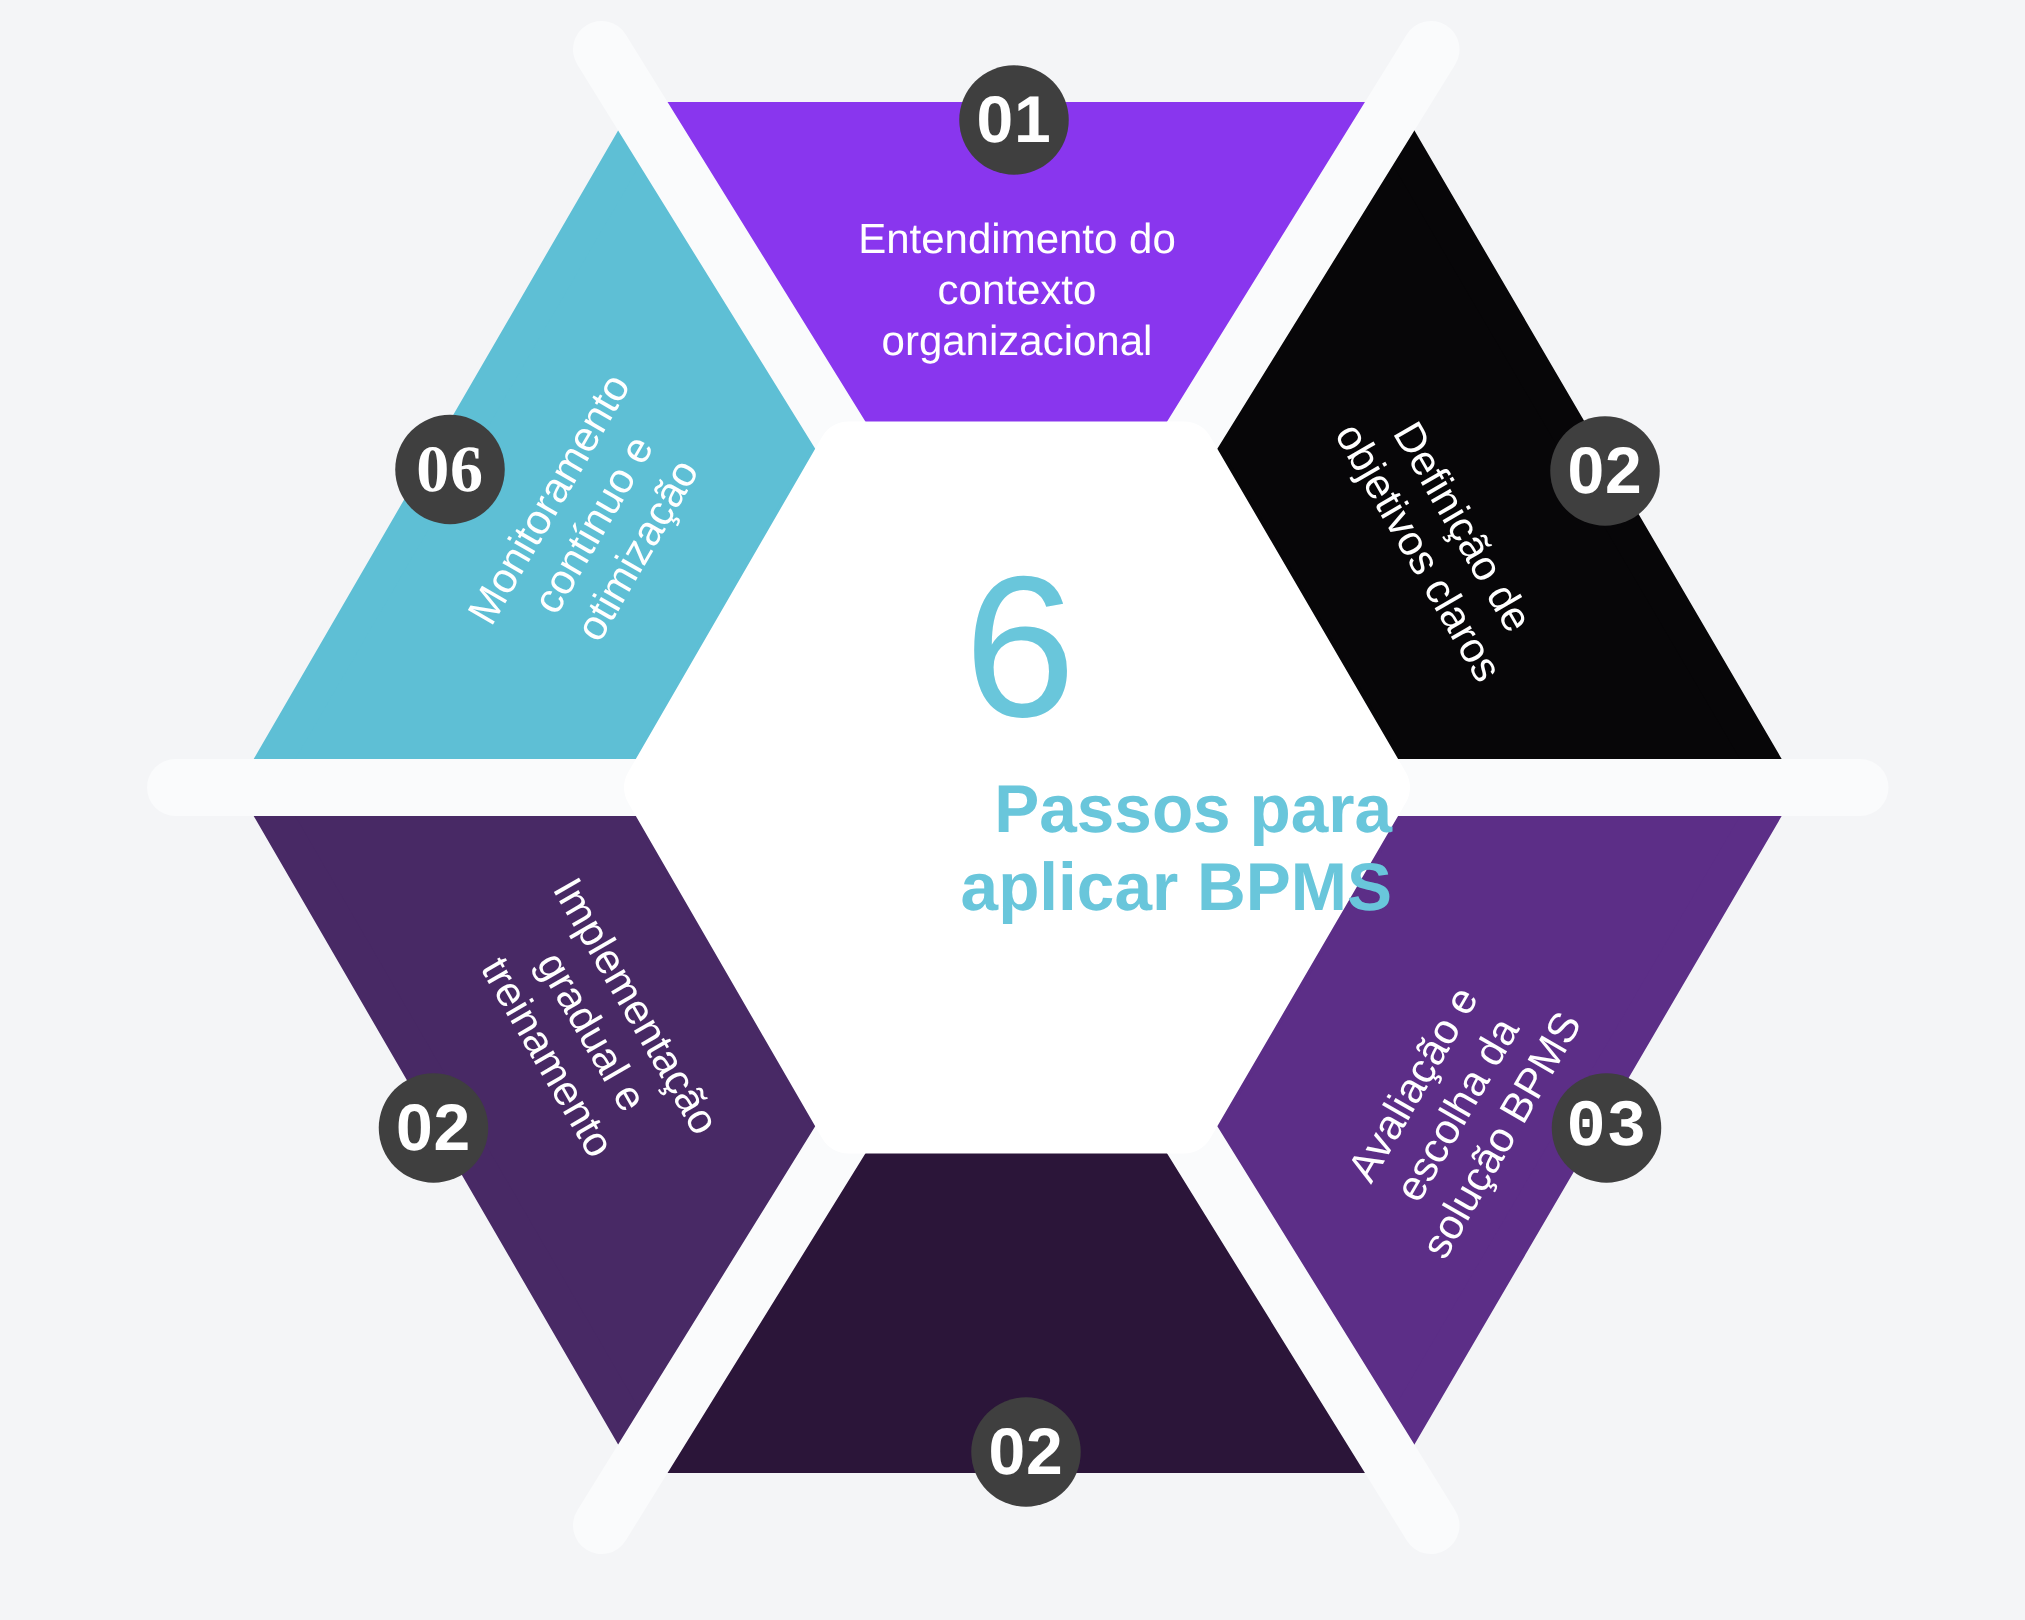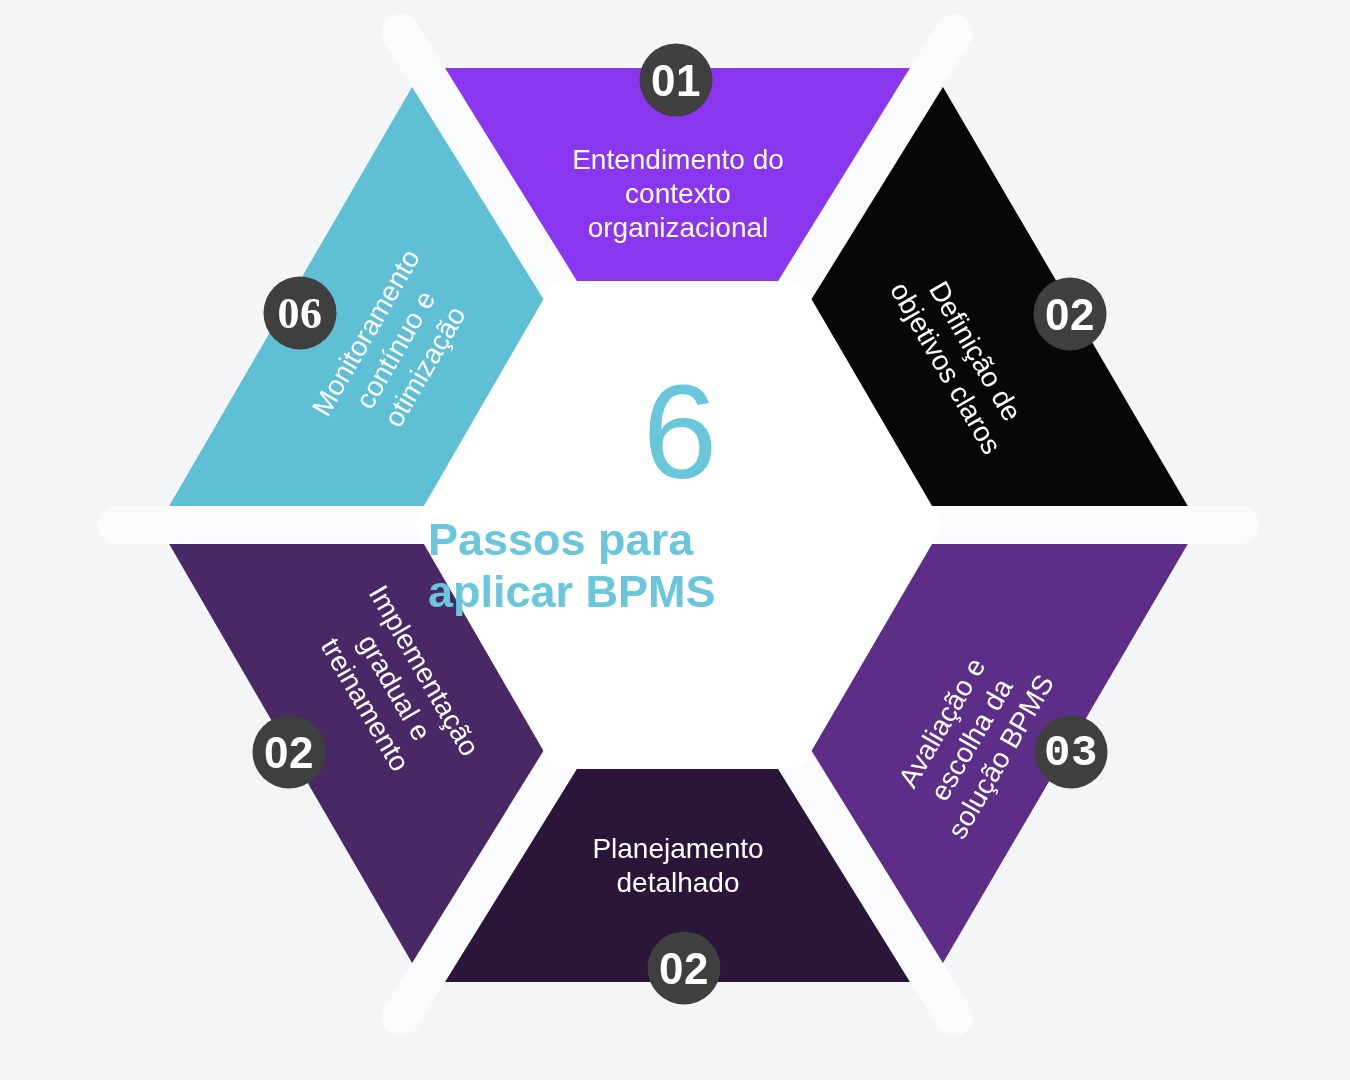--- a/index.html
+++ b/index.html
@@ -51,21 +51,21 @@
     position:absolute;left:680px;top:432px;
     transform:translate(-50%,-50%);
     color:var(--accent);
     font-size:134px;font-weight:400;line-height:1;
   }
   .center-title{
     position:absolute;left:678px;top:566px;
     transform:translate(-50%,-50%);
     color:var(--accent);
     font-size:45px;font-weight:700;line-height:1.16;
-    text-align:left;white-space:pre-line;
+    text-align:right;white-space:pre-line;
     width:500px;
   }
 </style>
 </head>
 <body>
 
 <div class="stage">
 
   <svg viewBox="0 0 1350 1080" width="1350" height="1080">
 
@@ -87,22 +87,20 @@
   </svg>
 
   <div class="seg-label" style="left:678px;top:194px;">Entendimento do
 contexto
 organizacional</div>
   <div class="seg-label rot-cw" style="left:960px;top:360px;">Definição de
 objetivos claros</div>
   <div class="seg-label rot-ccw" style="left:972px;top:740px;">Avaliação e
 escolha da
 solução BPMS</div>
-  <div class="seg-label" style="left:678px;top:866px;">Planejamento
-detalhado</div>
   <div class="seg-label rot-cw" style="left:394px;top:688px;">Implementação
 gradual e
 treinamento</div>
   <div class="seg-label rot-ccw" style="left:396px;top:350px;">Monitoramento
 contínuo e
 otimização</div>
 
   <div class="badge" style="left:676px;top:80px;">01</div>
   <div class="badge" style="left:1070px;top:314px;">02</div>
   <div class="badge" style="left:1071px;top:752px;font-family:Liberation Mono, monospace;">03</div>

